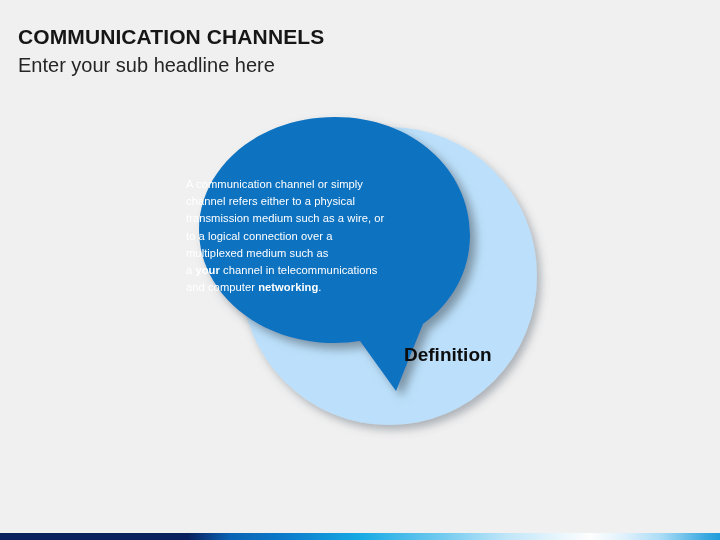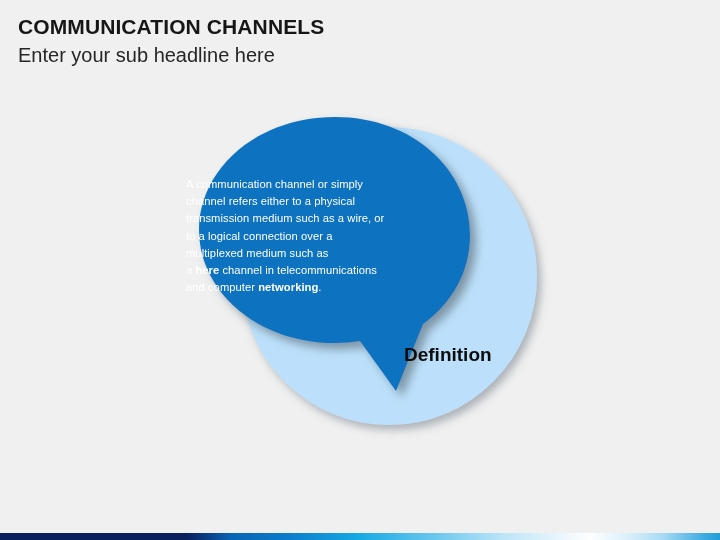--- a/index.html
+++ b/index.html
@@ -19,21 +19,21 @@
     width: 720px;
     height: 540px;
     background: #f0f0f0;
     overflow: hidden;
   }
 
   
   #header {
     position: absolute;
     left: 18px;
-    top: 14px;
+    top: 24px;
     width: 660px;
   }
   #slide-title {
     font-size: 21px;
     font-weight: bold;
     color: #161616;
     letter-spacing: 0.1px;
     line-height: 26px;
     white-space: nowrap;
   }
@@ -135,20 +135,20 @@
       <path filter="url(#softShadow)" fill="#0b72c0" d="M 335 117
                C 413 117, 470 170, 470 235
                C 470 272, 452 303, 423 324
                L 396 391
                L 360 341
                C 352 342, 344 343, 335 343
                C 257 343, 199 291, 199 230
                C 199 169, 257 117, 335 117 Z"></path>
     </svg>
 
-    <div id="bubble-text">A communication channel or simply<br>channel refers either to a physical<br>transmission medium such as a wire, or<br>to a logical connection over a<br>multiplexed medium such as<br>a <b>here</b> channel in telecommunications<br>and computer <b>networking</b>.</div>
+    <div id="bubble-text">A communication channel or simply<br>channel refers either to a physical<br>transmission medium such as a wire, or<br>to a logical connection over a<br>multiplexed medium such as<br>a <b>your</b> channel in telecommunications<br>and computer <b>networking</b>.</div>
 
     <div id="definition-label">Definition</div>
   </div>
 
   <div id="bottom-bar"></div>
 
 </div>
 
 </body></html>

